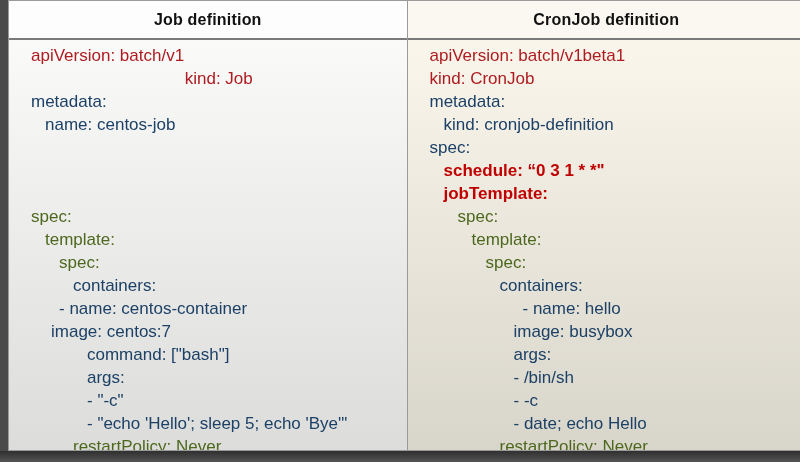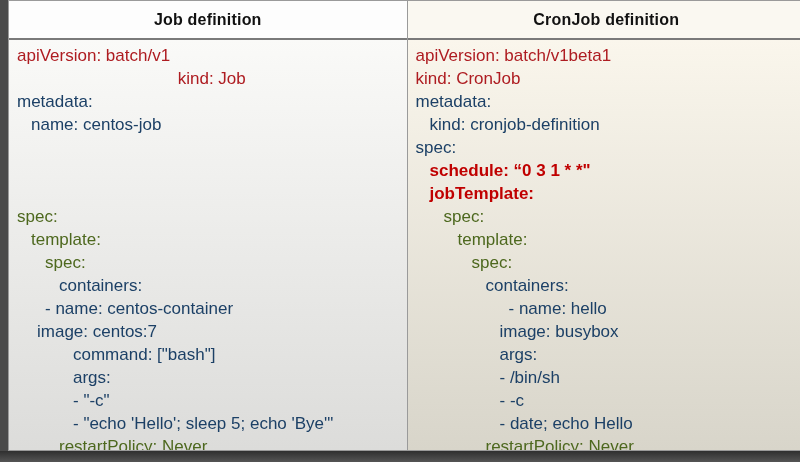--- a/index.html
+++ b/index.html
@@ -58,20 +58,21 @@
   .col-job .code-block {
     background: linear-gradient(#fafaf8, #dcdcda);
   }
   .col-cron .code-block {
     background: linear-gradient(#faf6ec, #d8d5ca);
   }
   .code-line {
     height: 23px;
     line-height: 23px;
     white-space: pre;
+    margin-left: 14px;
   }
   .code-line.bold { font-weight: bold; }
   .c-red      { color: var(--red, #ae1c21); }
   .c-bold_red { color: var(--bold_red, #c00000); }
   .c-navy     { color: var(--navy, #1c4066); }
   .c-green    { color: var(--green, #4d681e); }
   .bottom-bar {
     position: absolute;
     left: 0;
     top: 451px;

